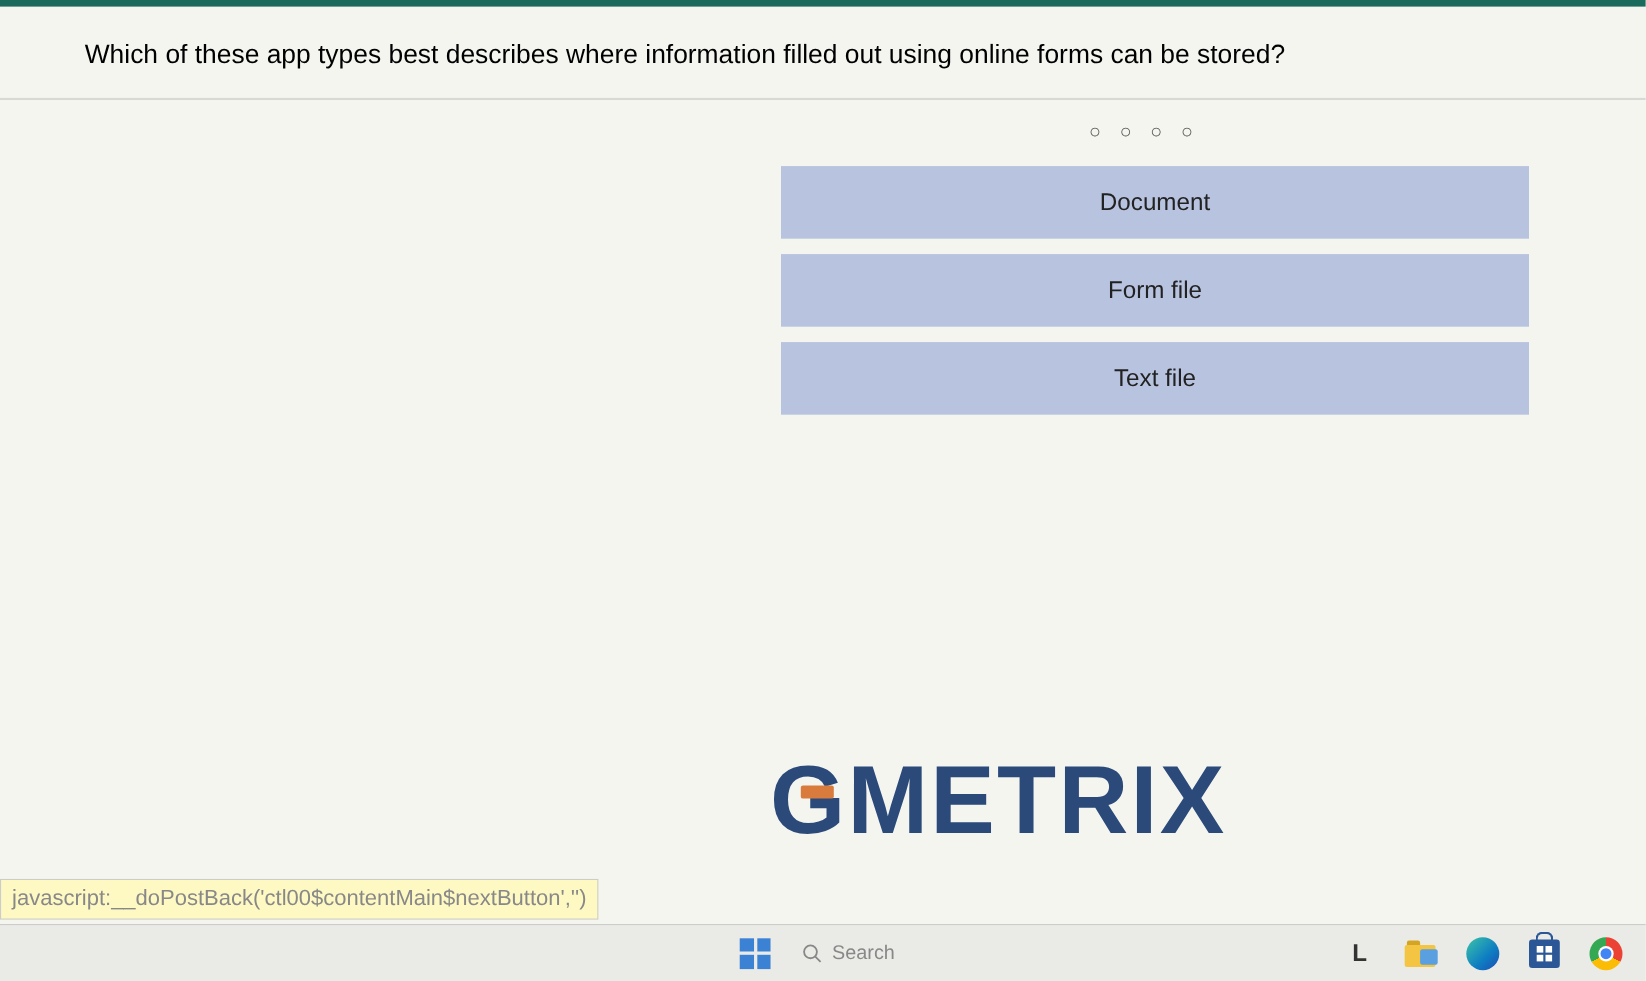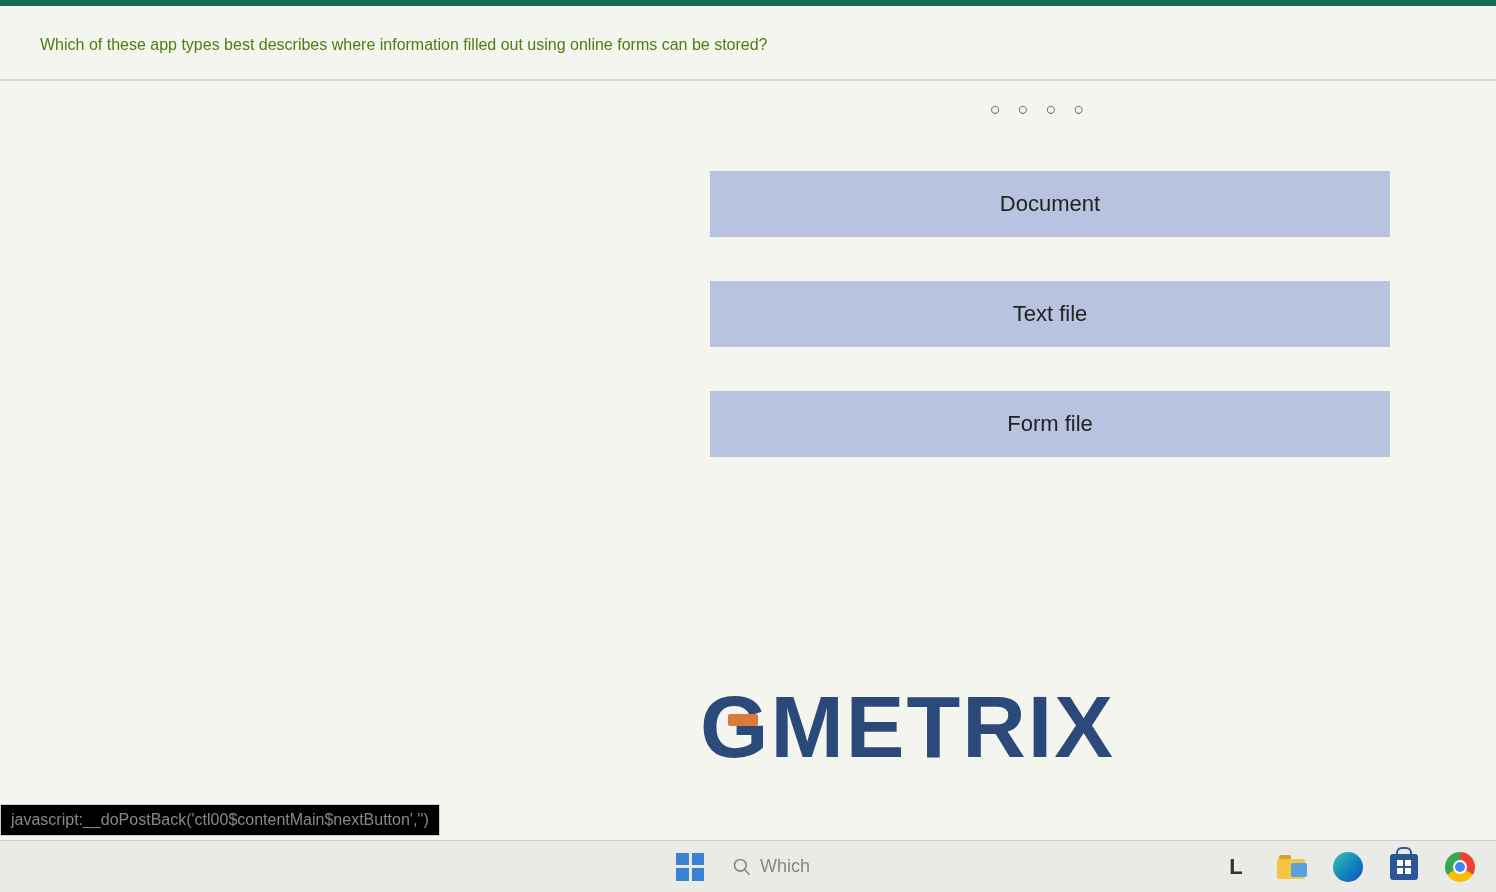--- a/index.html
+++ b/index.html
@@ -20,23 +20,24 @@
       width: 100%;
       height: 100%;
       position: relative;
       border-top: 6px solid #1a6b5c;
     }
     .question-area {
       padding: 30px 40px 25px 40px;
       border-bottom: 2px solid #d8d8d4;
     }
     .question-text {
-      font-size: 16px;
-      color: #4d7c0f;
+      font-size: 24px;
+      color: #000000;
       font-weight: 400;
+      margin-left: 37px;
     }
     .content-area {
       position: relative;
       height: 560px;
       background: #f5f5f0;
     }
     .pagination-dots {
       position: absolute;
       top: 18px;
       left: 990px;
@@ -55,21 +56,20 @@
     }
     .answer-option {
       background: #b8c3e0;
       color: #222;
       font-size: 22px;
       text-align: center;
       padding: 20px 10px;
       cursor: pointer;
       border: none;
       width: 100%;
-      margin-top: 30px;
     }
     .logo-area {
       position: absolute;
       top: 670px;
       left: 700px;
       width: 720px;
     }
     .logo-text {
       font-size: 88px;
       font-weight: 700;
@@ -89,22 +89,22 @@
       background: #d97b3c;
       top: 38px;
       left: 28px;
       border-radius: 2px;
     }
     .status-bar {
       position: absolute;
       bottom: 56px;
       left: 0;
       padding: 6px 10px;
-      background: #000000;
-      font-size: 16px;
+      background: #fef9c3;
+      font-size: 20px;
       color: #888;
       border: 1px solid #ccc;
     }
     .taskbar {
       position: absolute;
       bottom: 0;
       left: 0;
       right: 0;
       height: 52px;
       background: #eaeae6;
@@ -273,22 +273,22 @@
 
   <div class="question-area">
     <div class="question-text">Which of these app types best describes where information filled out using online forms can be stored?</div>
   </div>
 
   <div class="content-area">
     <div class="pagination-dots">○ ○ ○ ○</div>
 
     <div class="answer-options">
       <button class="answer-option">Document</button>
+      <button class="answer-option">Form file</button>
       <button class="answer-option">Text file</button>
-      <button class="answer-option">Form file</button>
     </div>
   </div>
 
   <div class="logo-area">
     <span class="logo-text">
       <span class="logo-g-accent">G</span><span>METRIX</span>
     </span>
   </div>
 
   <div class="status-bar">javascript:__doPostBack('ctl00$contentMain$nextButton','')</div>
@@ -299,21 +299,21 @@
         <div></div>
           <div></div>
           <div></div>
           <div></div>
       </div>
       <div class="search-box">
         <svg class="search-icon-svg" viewBox="0 0 24 24">
           <circle cx="10" cy="10" r="7"></circle>
           <line x1="15" y1="15" x2="21" y2="21"></line>
         </svg>
-        <span>Which</span>
+        <span>Search</span>
       </div>
     </div>
     <div class="taskbar-right">
       <div class="taskbar-icon">
         <span class="l-shape">L</span>
       </div>
       <div class="taskbar-icon">
         <div class="folder-icon">
           <div class="folder-tab"></div>
           <div class="folder-back"></div>

